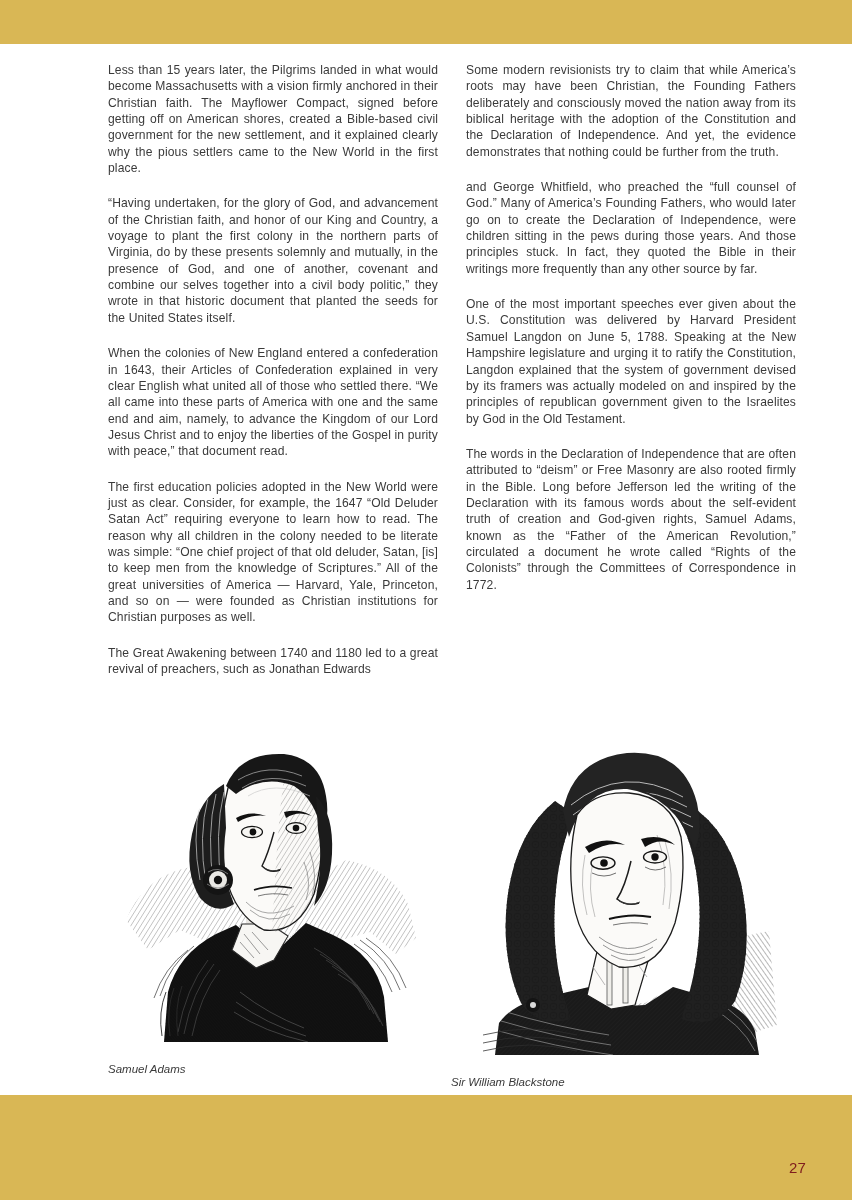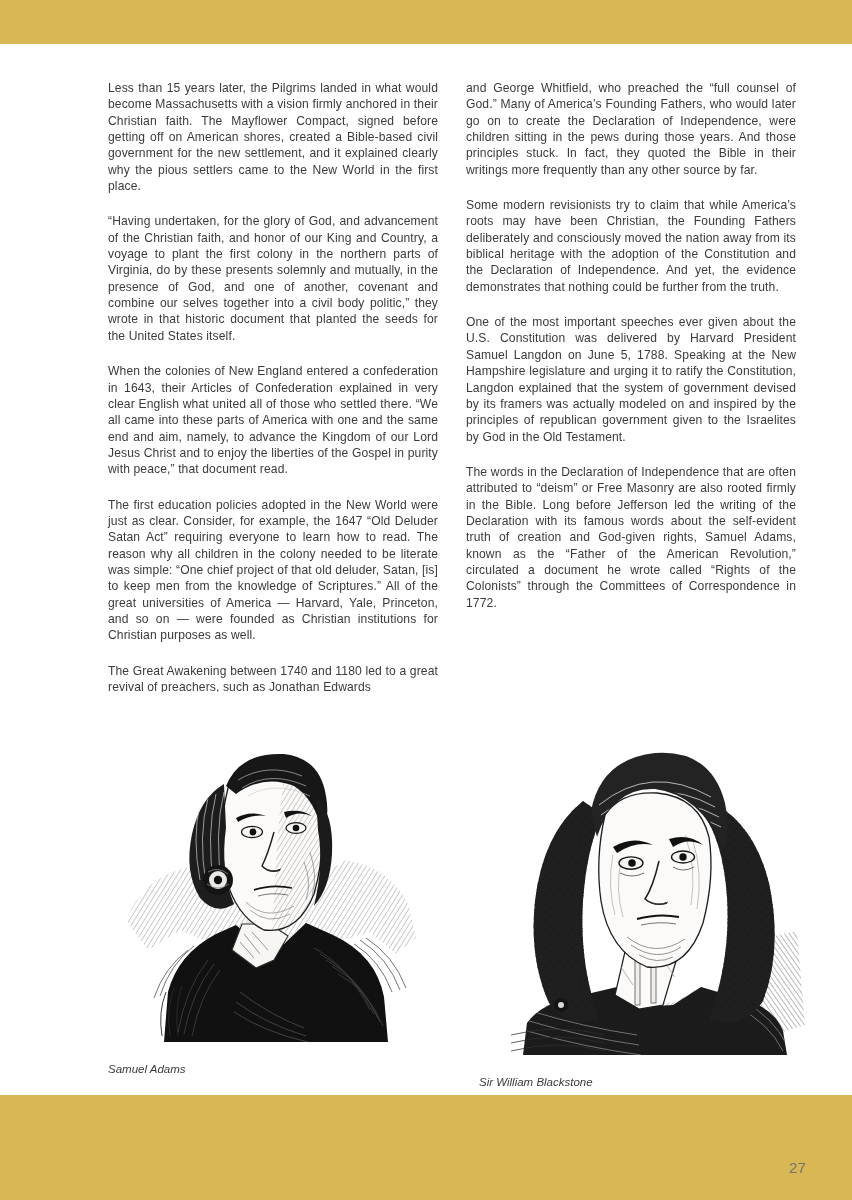--- a/index.html
+++ b/index.html
@@ -25,38 +25,37 @@
   }
   .band-top    { top: 0;     height: 44px; }
   .band-bottom { top: 1095px; height: 105px; }
 
   
   .folio {
     position: absolute;
     right: 46px;
     top: 1160px;
     font-size: 15px;
-    color: #737373;
+    color: #7f1d1d;
     letter-spacing: 0.2px;
     line-height: 1;
   }
 
   
   .content {
     position: absolute;
     left: 108px;
     top: 62px;
     width: 688px;
   }
 
   .columns {
     display: flex;
     gap: 28px;
     align-items: flex-start;
-    margin-top: 18px;
   }
   .col {
     width: 330px;
   }
 
   .para {
     margin: 0 0 19px 0;
     font-size: 12.1px;
     line-height: 16.35px;
     color: #3a3a3a;
@@ -66,21 +65,20 @@
   }
   .para:last-child { margin-bottom: 0; }
 
   
   .figures {
     position: absolute;
     left: 108px;
     top: 692px;
     width: 688px;
     display: flex;
-    gap: 28px;
   }
   .figure {
     width: 330px;
   }
   .figure-art {
     width: 330px;
     height: 350px;
     display: block;
   }
   .figure-art svg { display: block; }
@@ -103,22 +101,22 @@
 
     <div class="col">
       <p class="para">Less than 15 years later, the Pilgrims landed in what would become Massachusetts with a vision firmly anchored in their Christian faith. The Mayflower Compact, signed before getting off on American shores, created a Bible-based civil government for the new settlement, and it explained clearly why the pious settlers came to the New World in the first place.</p>
       <p class="para">“Having undertaken, for the glory of God, and advancement of the Christian faith, and honor of our King and Country, a voyage to plant the first colony in the northern parts of Virginia, do by these presents solemnly and mutually, in the presence of God, and one of another, covenant and combine our selves together into a civil body politic,” they wrote in that historic document that planted the seeds for the United States itself.</p>
       <p class="para">When the colonies of New England entered a confederation in 1643, their Articles of Confederation explained in very clear English what united all of those who settled there. “We all came into these parts of America with one and the same end and aim, namely, to advance the Kingdom of our Lord Jesus Christ and to enjoy the liberties of the Gospel in purity with peace,” that document read.</p>
       <p class="para">The first education policies adopted in the New World were just as clear. Consider, for example, the 1647 “Old Deluder Satan Act” requiring everyone to learn how to read. The reason why all children in the colony needed to be literate was simple: “One chief project of that old deluder, Satan, [is] to keep men from the knowledge of Scriptures.” All of the great universities of America — Harvard, Yale, Princeton, and so on — were founded as Christian institutions for Christian purposes as well.</p>
       <p class="para">The Great Awakening between 1740 and 1180 led to a great revival of preachers, such as Jonathan Edwards</p>
     </div>
 
     <div class="col">
+      <p class="para">Some modern revisionists try to claim that while America’s roots may have been Christian, the Founding Fathers deliberately and consciously moved the nation away from its biblical heritage with the adoption of the Constitution and the Declaration of Independence. And yet, the evidence demonstrates that nothing could be further from the truth.</p>
       <p class="para">and George Whitfield, who preached the “full counsel of God.” Many of America’s Founding Fathers, who would later go on to create the Declaration of Independence, were children sitting in the pews during those years. And those principles stuck. In fact, they quoted the Bible in their writings more frequently than any other source by far.</p>
-      <p class="para">Some modern revisionists try to claim that while America’s roots may have been Christian, the Founding Fathers deliberately and consciously moved the nation away from its biblical heritage with the adoption of the Constitution and the Declaration of Independence. And yet, the evidence demonstrates that nothing could be further from the truth.</p>
       <p class="para">One of the most important speeches ever given about the U.S. Constitution was delivered by Harvard President Samuel Langdon on June 5, 1788. Speaking at the New Hampshire legislature and urging it to ratify the Constitution, Langdon explained that the system of government devised by its framers was actually modeled on and inspired by the principles of republican government given to the Israelites by God in the Old Testament.</p>
       <p class="para">The words in the Declaration of Independence that are often attributed to “deism” or Free Masonry are also rooted firmly in the Bible. Long before Jefferson led the writing of the Declaration with its famous words about the self-evident truth of creation and God-given rights, Samuel Adams, known as the “Father of the American Revolution,” circulated a document he wrote called “Rights of the Colonists” through the Committees of Correspondence in 1772.</p>
     </div>
 
   </div>
 </div>
 
 <div class="figures">
 
   <figure class="figure fig-left" style="margin:0;">

